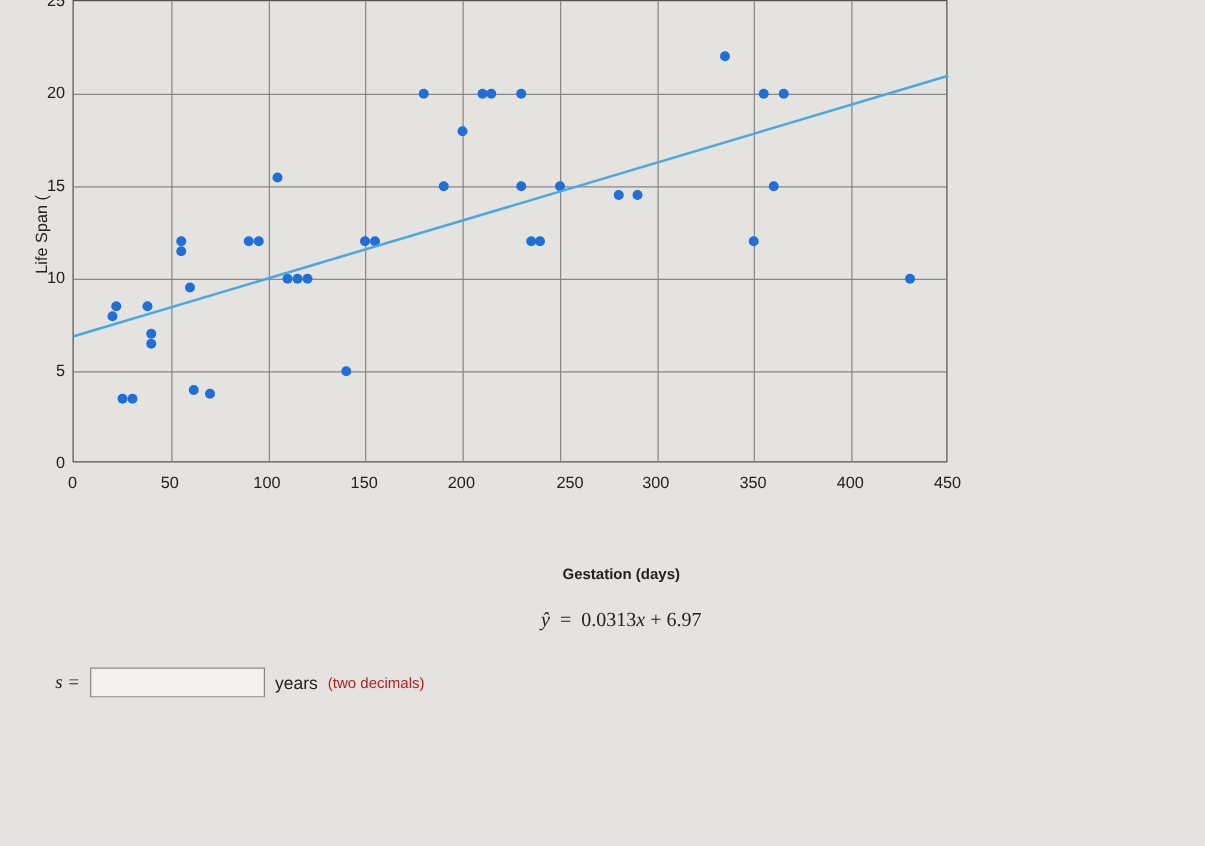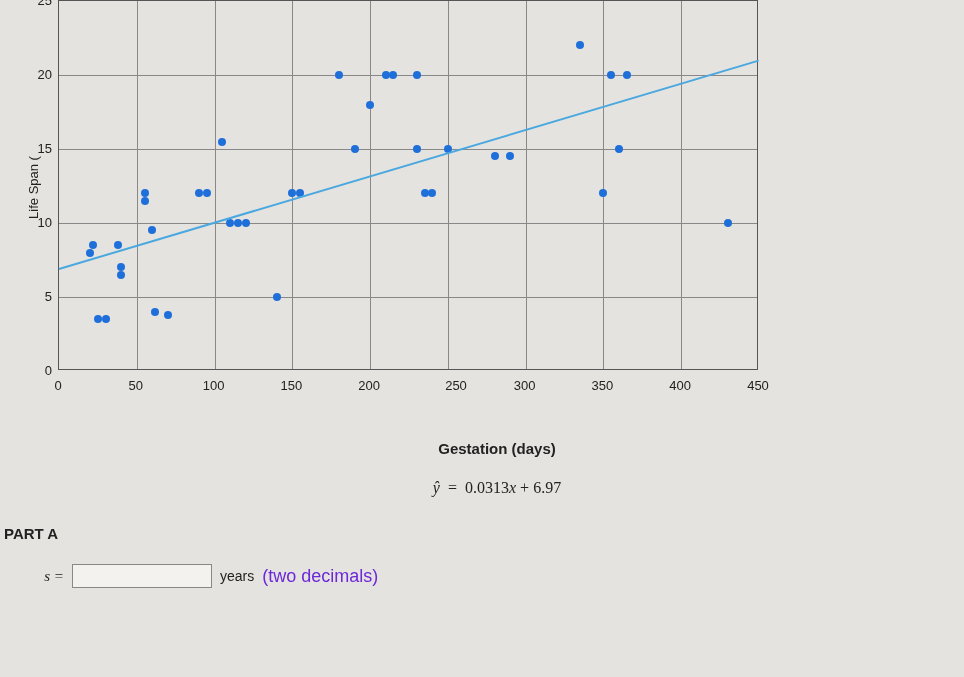--- a/index.html
+++ b/index.html
@@ -60,23 +60,23 @@
     position: absolute;
     left: -8px;
     top: 180px;
     transform: rotate(-90deg);
     font-size: 13px;
     color: #222;
     white-space: nowrap;
   }
   .xlabel {
     text-align: center;
-    font-size: 15px;
+    font-size: 12px;
     font-weight: bold;
-    margin-top: 30px;
+    margin-top: 42px;
     margin-left: 30px;
   }
   .point {
     position: absolute;
     width: 8px;
     height: 8px;
     border-radius: 50%;
     background: #1e6fd9;
     transform: translate(-50%, -50%);
   }
@@ -123,21 +123,21 @@
   .input-row input {
     width: 140px;
     height: 24px;
     margin: 0 8px;
     border: 1px solid #888;
     background: #f4f2ee;
     padding: 2px 4px;
     font-size: 13px;
   }
   .input-row .unit { font-size: 14px; }
-  .input-row .hint { font-size: 18px; margin-left: 8px; color: #6d28d9; }
+  .input-row .hint { font-size: 12px; margin-left: 8px; color: #b91c1c; }
 </style>
 </head>
 <body>
 
 <div class="chart-wrap">
   <div class="ylabel">Life Span (</div>
   <div class="plot-area" id="plot">
       <div class="gridline-v" style="left: 77.7778px;"></div>
       <div class="gridline-v" style="left: 155.556px;"></div>
       <div class="gridline-v" style="left: 233.333px;"></div>
@@ -209,21 +209,20 @@
     <div class="tick-y" style="top: 0px;">25</div>
   </div>
 
 <div class="xlabel">Gestation (days)</div>
 
 <div class="equation">
   <span class="var">ŷ</span>&nbsp;&nbsp;=&nbsp;&nbsp;0.0313<span class="var">x</span> + 6.97
 </div>
 
 <div class="part-a">
-  <div class="part-a-title">PART A</div>
 
   <div class="input-row">
     <span class="sym">s =</span>
     <input type="text" style="">
     <span class="unit">years</span>
     <span class="hint">(two decimals)</span>
   </div>
 
 </div>
 

